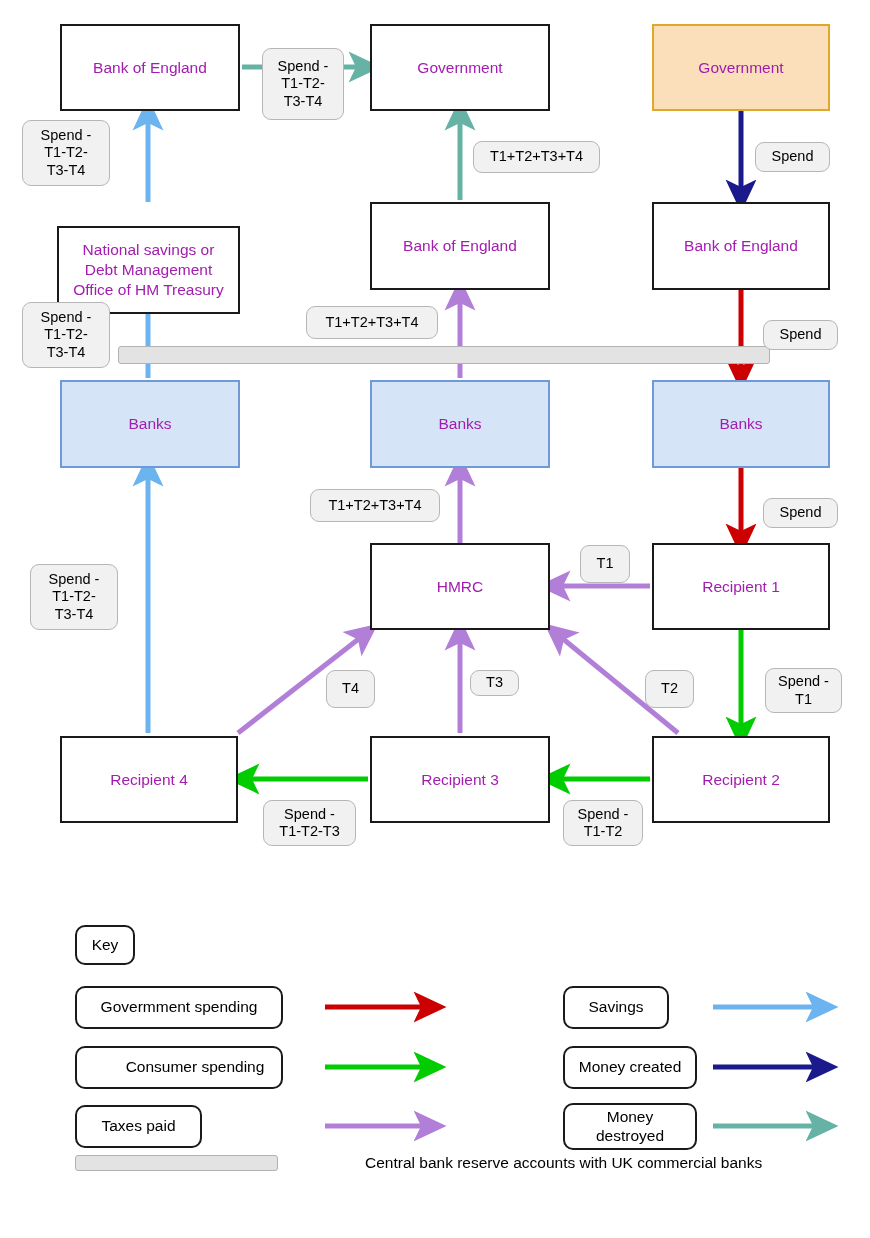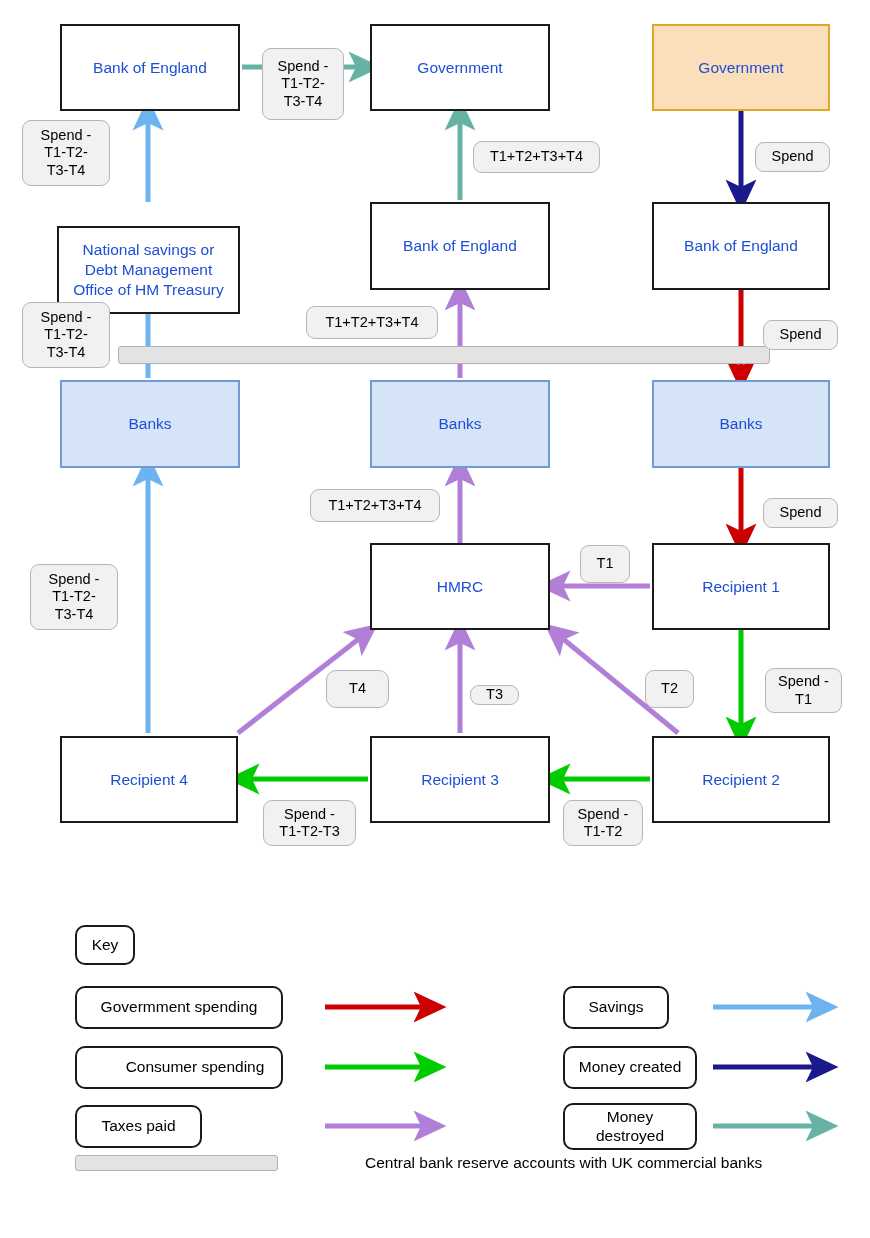--- a/index.html
+++ b/index.html
@@ -30,21 +30,21 @@
     position: absolute;
     box-sizing: border-box;
     border: 2px solid #1a1a1a;
     background: #ffffff;
     display: flex;
     align-items: center;
     justify-content: center;
     text-align: center;
     font-size: 15.5px;
     line-height: 1.28;
-    color: #1d4ed8;
+    color: #a21caf;
     z-index: 3;
   }
   .node.banks {
     background: #d6e4f7;
     border: 2px solid #6f9ad6;
   }
   .node.govt-orange {
     background: #fbdfba;
     border: 2px solid #e0a82a;
   }
@@ -272,25 +272,25 @@
   </div>
 
   <div class="edge-label" style="left:580px; top:545px; width:50px; height:38px;">
     <span>T1</span>
   </div>
 
   <div class="edge-label" style="left:645px; top:670px; width:49px; height:38px;">
     <span>T2</span>
   </div>
 
-  <div class="edge-label" style="left:470px; top:685px; width:49px; height:20px;">
+  <div class="edge-label" style="left:470px; top:670px; width:49px; height:26px;">
     <span>T3</span>
   </div>
 
-  <div class="edge-label" style="left:326px; top:670px; width:63px; height:38px;border-radius:10px;">
+  <div class="edge-label" style="left:326px; top:670px; width:49px; height:38px;">
     <span>T4</span>
   </div>
 
   <div class="edge-label" style="left:765px; top:668px; width:77px; height:45px;">
     <span>Spend -
 T1</span>
   </div>
 
   <div class="edge-label" style="left:563px; top:800px; width:80px; height:46px;">
     <span>Spend -

